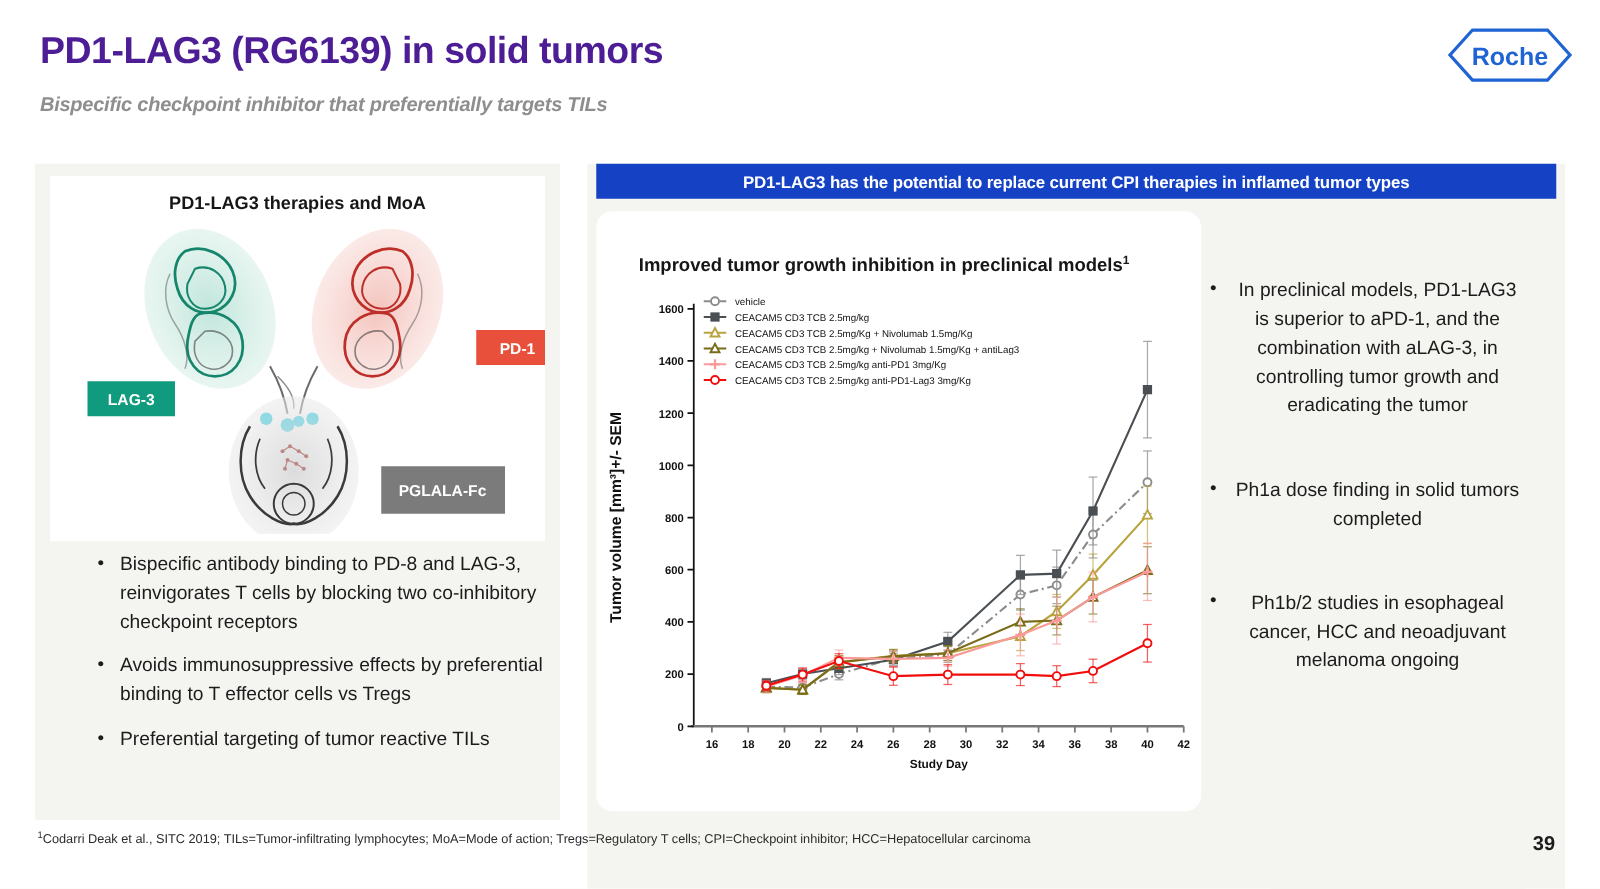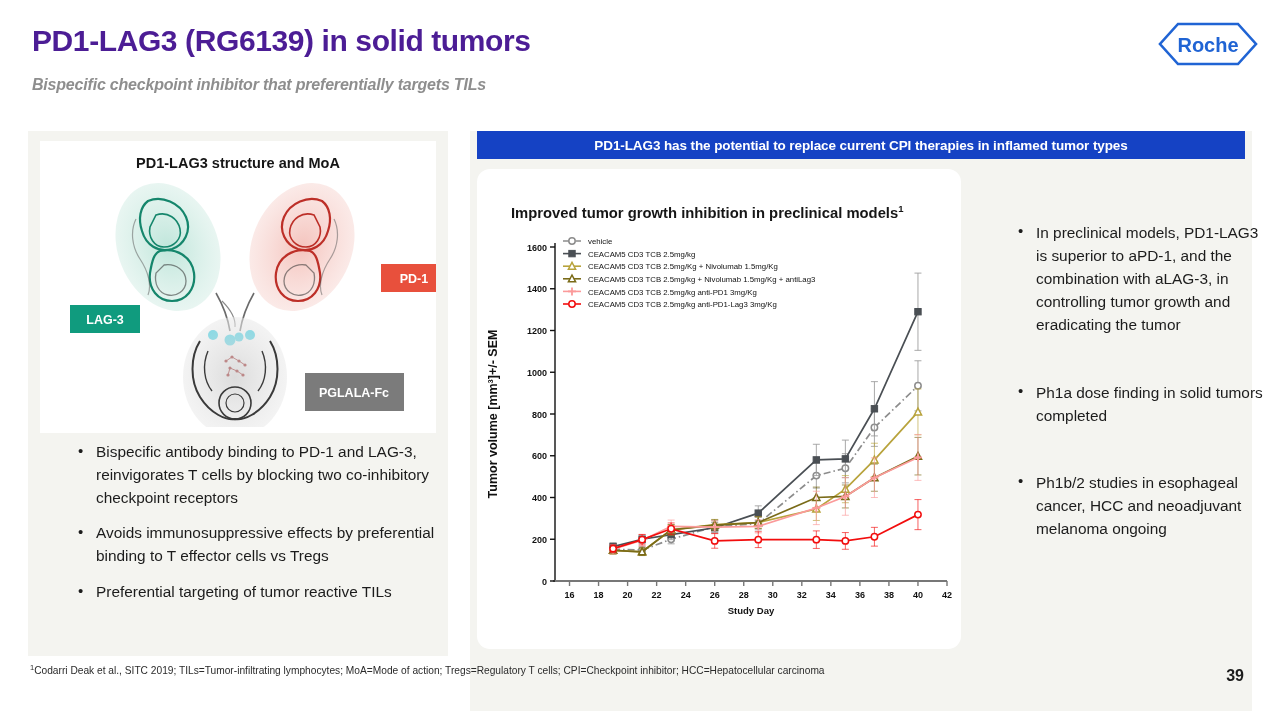--- a/index.html
+++ b/index.html
@@ -74,21 +74,21 @@
     width:484px;height:480px;background:#ffffff;border-radius:13px;
   }
   .chart-heading{
     position:absolute;left:34px;top:34px;
     font-size:14.8px;font-weight:bold;color:#161616;white-space:nowrap;
   }
   .chart-heading sup{font-size:9.5px;}
   .plot-wrap{position:absolute;left:0;top:60px;width:484px;height:412px;}
 
   .right-bullets{
-    position:absolute;left:546px;top:90px;width:252px;
+    position:absolute;left:496px;top:90px;width:252px;text-align:center;
   }
   .rbullet{
     position:relative;padding-left:20px;margin-bottom:44px;
     font-size:15.4px;line-height:1.5;color:#1c1c1c;
   }
   .rbullet:before{
     content:"\2022";position:absolute;left:2px;top:-1px;font-size:15px;
   }
 
   
@@ -113,21 +113,21 @@
 <div class="roche-logo">
   <svg width="100" height="44" viewBox="0 0 100 44">
     <polygon points="20,2 80,2 98,22 80,42 20,42 2,22" fill="#ffffff" stroke="#2064d4" stroke-width="2.6"></polygon>
     <text x="50" y="30" text-anchor="middle" font-family="Liberation Sans, sans-serif" font-size="20" font-weight="bold" fill="#2064d4">Roche</text>
   </svg>
 </div>
 
 <div class="left-panel">
 
   <div class="struct-card">
-    <div class="struct-title">PD1-LAG3 structure and MoA</div>
+    <div class="struct-title">PD1-LAG3 therapies and MoA</div>
 
     <svg class="struct-art" viewBox="0 0 396 252">
       <defs>
         <radialGradient id="gGreen" cx="50%" cy="50%" r="60%">
           <stop offset="0%" stop-color="#b9e3d7" stop-opacity="0.9"></stop>
           <stop offset="100%" stop-color="#d9efe8" stop-opacity="0.45"></stop>
         </radialGradient>
         <radialGradient id="gRed" cx="50%" cy="50%" r="60%">
           <stop offset="0%" stop-color="#f3bdb6" stop-opacity="0.9"></stop>
           <stop offset="100%" stop-color="#f8dcd8" stop-opacity="0.45"></stop>
@@ -199,21 +199,21 @@
         <text x="65" y="149" text-anchor="middle" font-family="Liberation Sans, sans-serif" font-size="12.5" font-weight="bold" fill="#ffffff">LAG-3</text>
       </g>
       <g>
         <rect x="265" y="198" width="99" height="38" fill="#7b7b7b"></rect>
         <text x="314" y="222" text-anchor="middle" font-family="Liberation Sans, sans-serif" font-size="12.5" font-weight="bold" fill="#ffffff">PGLALA-Fc</text>
       </g>
     </svg>
   </div>
 
   <div class="left-bullets">
-    <div class="bullet">Bispecific antibody binding to PD-1 and LAG-3, reinvigorates T cells by blocking two co-inhibitory checkpoint receptors</div>
+    <div class="bullet">Bispecific antibody binding to PD-8 and LAG-3, reinvigorates T cells by blocking two co-inhibitory checkpoint receptors</div>
     <div class="bullet">Avoids immunosuppressive effects by preferential binding to T effector cells vs Tregs</div>
     <div class="bullet">Preferential targeting of tumor reactive TILs</div>
   </div>
 </div>
 
 <div class="right-panel">
   <div class="banner">PD1-LAG3 has the potential to replace current CPI therapies in inflamed tumor types</div>
 
   <div class="chart-card">
     <div class="chart-heading">

